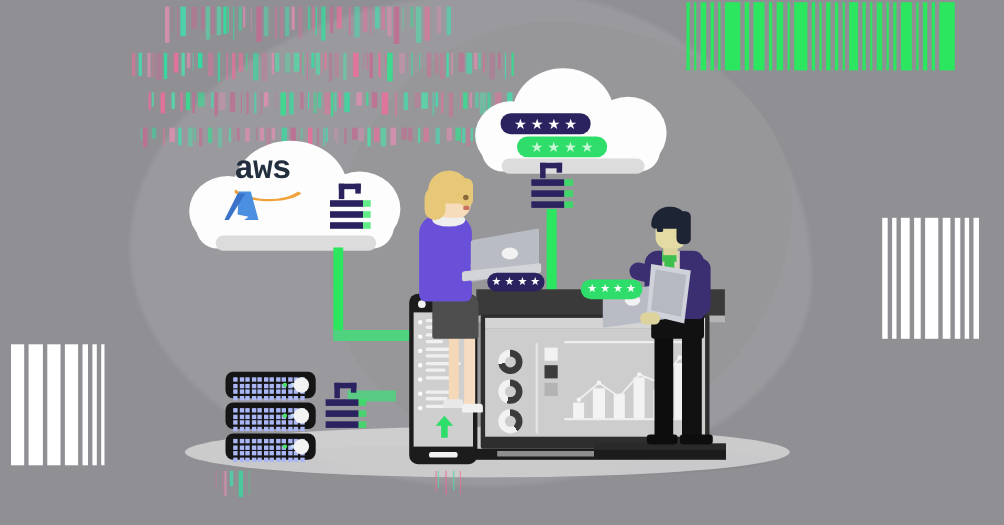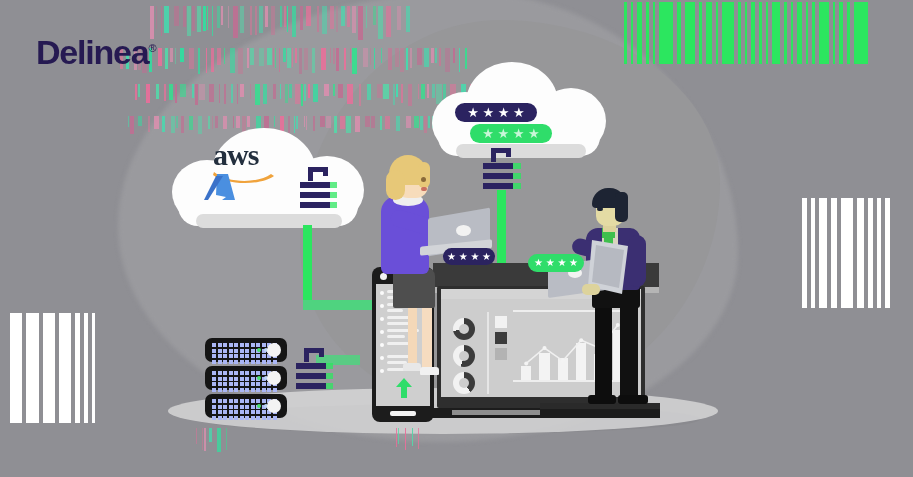--- a/index.html
+++ b/index.html
@@ -59,21 +59,21 @@
 
   
   .cloud { position: absolute; }
   .cloud .puff { position:absolute; background: #fdfdfd; border-radius: 50%; }
   .cloud .base { position:absolute; background: #fdfdfd; border-radius: 40px; }
   .cloud .shade { position:absolute; background: #dedede; border-radius: 40px; }
 
   
   .aws-word {
     position: absolute;
-    font-family: Liberation Serif, serif;
+    font-family: Liberation Mono, monospace;
     font-weight: bold;
     font-size: 30px;
     letter-spacing: -1px;
     color: #232f3e;
     line-height: 1;
   }
   .aws-smile {
     position: absolute;
   }
   .azure-word {
@@ -444,21 +444,20 @@
   <div class="barcode" id="bcLeft" style="left:10px; top:313px; height:110px;">
       <span style="width: 12px; background: rgb(255, 255, 255); margin-right: 4px;"></span>
       <span style="width: 13px; background: rgb(255, 255, 255); margin-right: 4px;"></span>
       <span style="width: 12px; background: rgb(255, 255, 255); margin-right: 4px;"></span>
       <span style="width: 12px; background: rgb(255, 255, 255); margin-right: 4px;"></span>
       <span style="width: 5px; background: rgb(255, 255, 255); margin-right: 4px;"></span>
       <span style="width: 4px; background: rgb(255, 255, 255); margin-right: 4px;"></span>
       <span style="width: 3px; background: rgb(255, 255, 255); margin-right: 4px;"></span>
     </div>
 
-  <div class="logo-text"><span>Delinea</span><span class="reg">®</span></div>
 
   <div class="cloud" style="left:432px; top:62px; width:175px; height:100px;">
     <div class="puff" style="left:34px; top:0; width:92px; height:82px;"></div>
     <div class="puff" style="left:0px; top:30px; width:66px; height:62px;"></div>
     <div class="puff" style="left:104px; top:26px; width:70px; height:66px;"></div>
     <div class="base" style="left:6px; top:56px; width:162px; height:38px;"></div>
     <div class="shade" style="left:24px; top:82px; width:130px; height:14px; background:#dcdcdc;"></div>
   </div>
 
   <div class="pill dark" style="left:455px; top:103px; width:82px; height:19px;">

